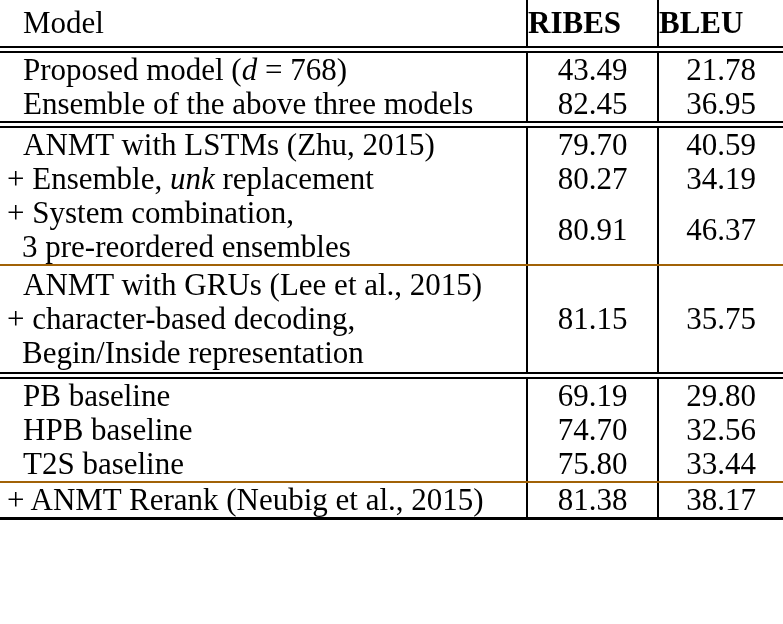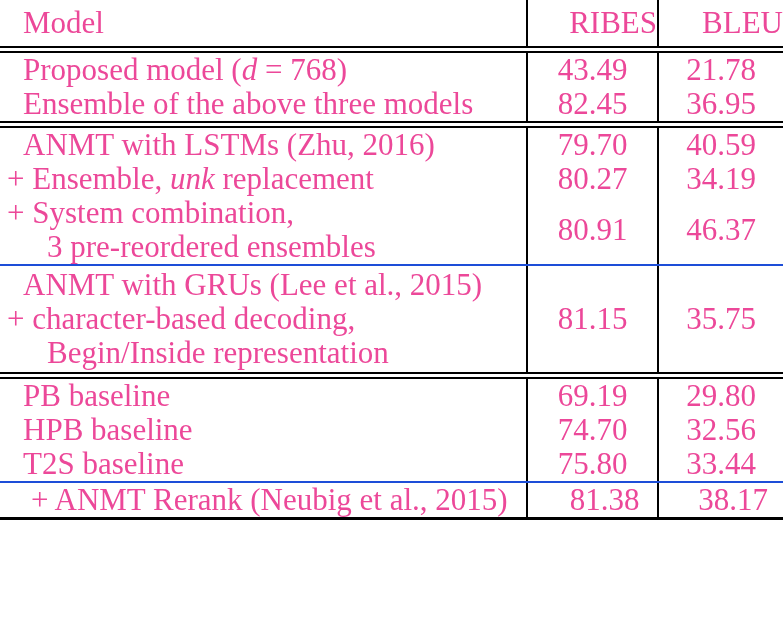--- a/index.html
+++ b/index.html
@@ -10,44 +10,44 @@
     height: 624px;
     overflow: hidden;
   }
   .paper-table {
     width: 783px;
     border-collapse: collapse;
     table-layout: fixed;
     font-family: "Liberation Serif", "DejaVu Serif", serif;
     font-size: 31px;
     line-height: 34px;
-    color: #ec4899;
+    color: #000000;
     background: #ffffff;
   }
   .paper-table th, .paper-table td {
     padding: 0;
     font-weight: normal;
     vertical-align: middle;
     overflow: hidden;
     white-space: nowrap;
   }
   
   tr.header-row th { height: 46px; text-align: left; }
-  tr.header-row th.c2, tr.header-row th.c3 { text-align: right; }
+  tr.header-row th.c2, tr.header-row th.c3 { text-align: left; font-weight: bold; }
   
   tr.row td { height: 34px; }
   td.c2, th.c2, td.c3, th.c3 { border-left: 2px solid #000; text-align: center; }
   
   tr.rule-double th, tr.rule-double td { border-bottom: 7px double #000; }
-  tr.rule-single td { border-bottom: 2px solid #1d4ed8; }
-  tr.rule-bottom td { border-bottom: 3px solid #000; padding-left: 24px; }
+  tr.rule-single td { border-bottom: 2px solid #a16207; }
+  tr.rule-bottom td { border-bottom: 3px solid #000; }
   
   .ln      { padding-left: 23px; }
   .ln-plus { padding-left: 7px; }
-  .ln-ind  { padding-left: 47px; }
+  .ln-ind  { padding-left: 22px; }
   .pad-v td { padding-top: 2px; padding-bottom: 2px; }
   .bold { font-weight: bold; }
   i { font-style: italic; }
 </style>
 </head>
 <body>
 
 <table class="paper-table">
   <colgroup>
     <col style="width:527px">
@@ -76,21 +76,21 @@
           <div class="ln">Ensemble of the above three models</div>
         </td>
       <td class="c2 bold">82.45</td>
       <td class="c3">36.95</td>
     </tr>
   </tbody>
 
   <tbody>
     <tr class="row">
       <td>
-          <div class="ln">ANMT with LSTMs (Zhu, 2016)</div>
+          <div class="ln">ANMT with LSTMs (Zhu, 2015)</div>
         </td>
       <td class="c2">79.70</td>
       <td class="c3">40.59</td>
     </tr>
     <tr class="row">
       <td>
           <div class="ln-plus"><span>+ Ensemble, </span><i>unk</i><span> replacement</span></div>
         </td>
       <td class="c2">80.27</td>
       <td class="c3">34.19</td>

